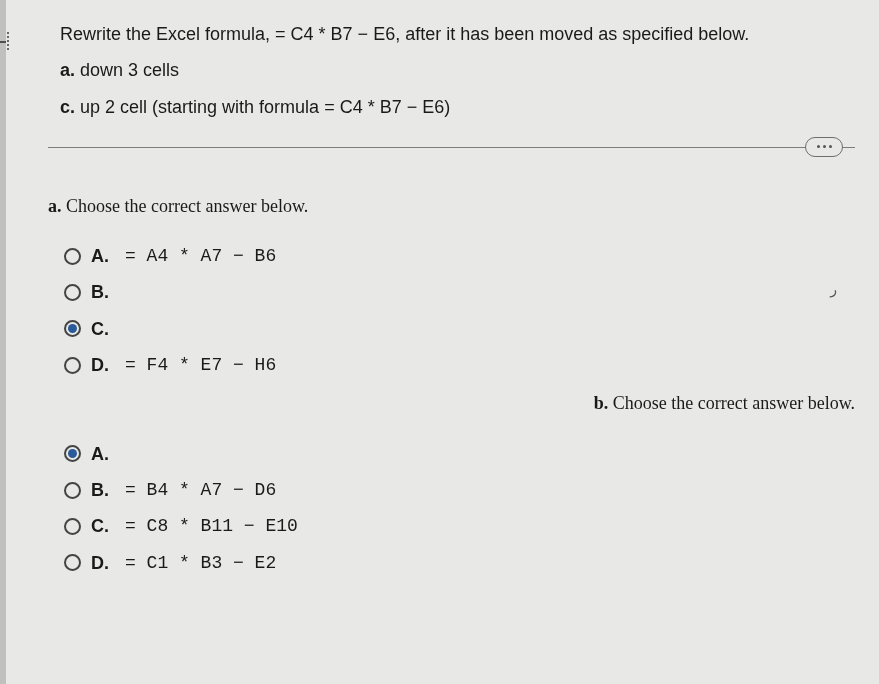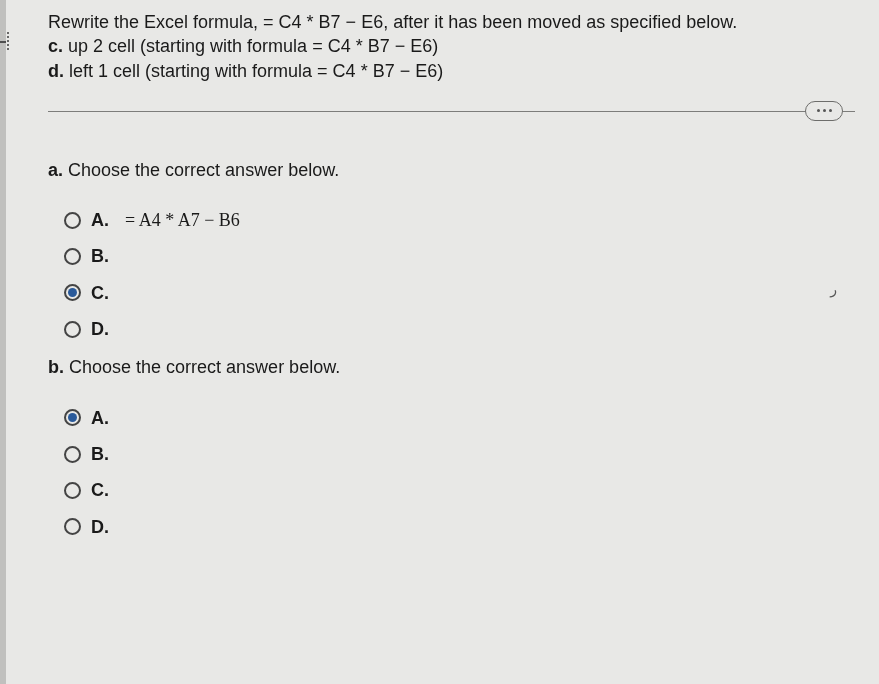--- a/index.html
+++ b/index.html
@@ -32,21 +32,21 @@
       width: 28px;
       height: 28px;
     }
     .content {
       padding: 10px 24px 0 48px;
     }
     .stem {
       margin-bottom: 6px;
     }
     .stem p {
-      margin: 0;
+      margin: 12px;
     }
     .letter {
       font-weight: bold;
     }
     .hr-wrap {
       position: relative;
       margin: 28px 0 46px 0;
     }
     .hr-line {
       height: 1px;
@@ -69,20 +69,21 @@
     }
     .hr-bubble span {
       width: 3px;
       height: 3px;
       background: #555;
       border-radius: 50%;
       display: block;
     }
     .subprompt {
       margin-bottom: 26px;
+      font-family: Liberation Serif, serif;
     }
     .options {
       padding-left: 16px;
     }
     .option {
       display: flex;
       align-items: center;
       gap: 10px;
       margin-bottom: 12px;
     }
@@ -103,24 +104,25 @@
       height: 9px;
       background: #2a5a9a;
       border-radius: 50%;
       display: block;
     }
     .option-label {
       font-weight: bold;
       min-width: 24px;
     }
     .option-text {
-      font-family: Liberation Serif, serif;
+      font-family: Liberation Mono, monospace;
     }
     .sub-b {
       margin-top: 14px;
+      text-align: right;
     }
     .small-mark {
       position: absolute;
       right: 42px;
       top: 280px;
       font-size: 14px;
       color: #555;
     }
   </style>
 </head>
@@ -134,26 +136,26 @@
     <path d="M2 14 L14 14" stroke="#333" stroke-width="1.6" fill="none"></path>
     <path d="M16 4 L16 24" stroke="#333" stroke-width="1.4" fill="none" stroke-dasharray="2 2"></path>
   </svg>
 </div>
 
 <div class="content">
 
   <div class="stem">
     <p>Rewrite the Excel formula, = C4 * B7 − E6, after it has been moved as specified below.</p>
     <p>
+      <span class="letter">a.</span>
+      <span>down 3 cells</span>
+    </p>
+    <p>
       <span class="letter">c.</span>
       <span>up 2 cell (starting with formula = C4 * B7 − E6)</span>
-    </p>
-    <p>
-      <span class="letter">d.</span>
-      <span>left 1 cell (starting with formula = C4 * B7 − E6)</span>
     </p>
   </div>
 
   <div class="hr-wrap">
     <div class="hr-line"></div>
     <div class="hr-bubble">
       <span></span>
         <span></span>
         <span></span>
     </div>
@@ -174,42 +176,46 @@
       <div class="radio"></div>
       <span class="option-label">B.</span>
     </div>
     <div class="option">
       <div class="radio selected"></div>
       <span class="option-label">C.</span>
     </div>
     <div class="option">
       <div class="radio"></div>
       <span class="option-label">D.</span>
+      <span class="option-text">= F4 * E7 − H6</span>
     </div>
   </div>
 
   <div class="subprompt sub-b">
     <span class="letter">b.</span>
     <span>Choose the correct answer below.</span>
   </div>
 
   <div class="options">
     <div class="option">
       <div class="radio selected"></div>
       <span class="option-label">A.</span>
     </div>
     <div class="option">
       <div class="radio"></div>
       <span class="option-label">B.</span>
+      <span class="option-text">= B4 * A7 − D6</span>
     </div>
     <div class="option">
       <div class="radio"></div>
       <span class="option-label">C.</span>
+      <span class="option-text">= C8 * B11 − E10</span>
     </div>
     <div class="option">
       <div class="radio"></div>
       <span class="option-label">D.</span>
+      <span class="option-text">= C1 * B3 − E2</span>
     </div>
   </div>
 
 </div>
 
 <div class="small-mark">ر</div>
 
 </body></html>

